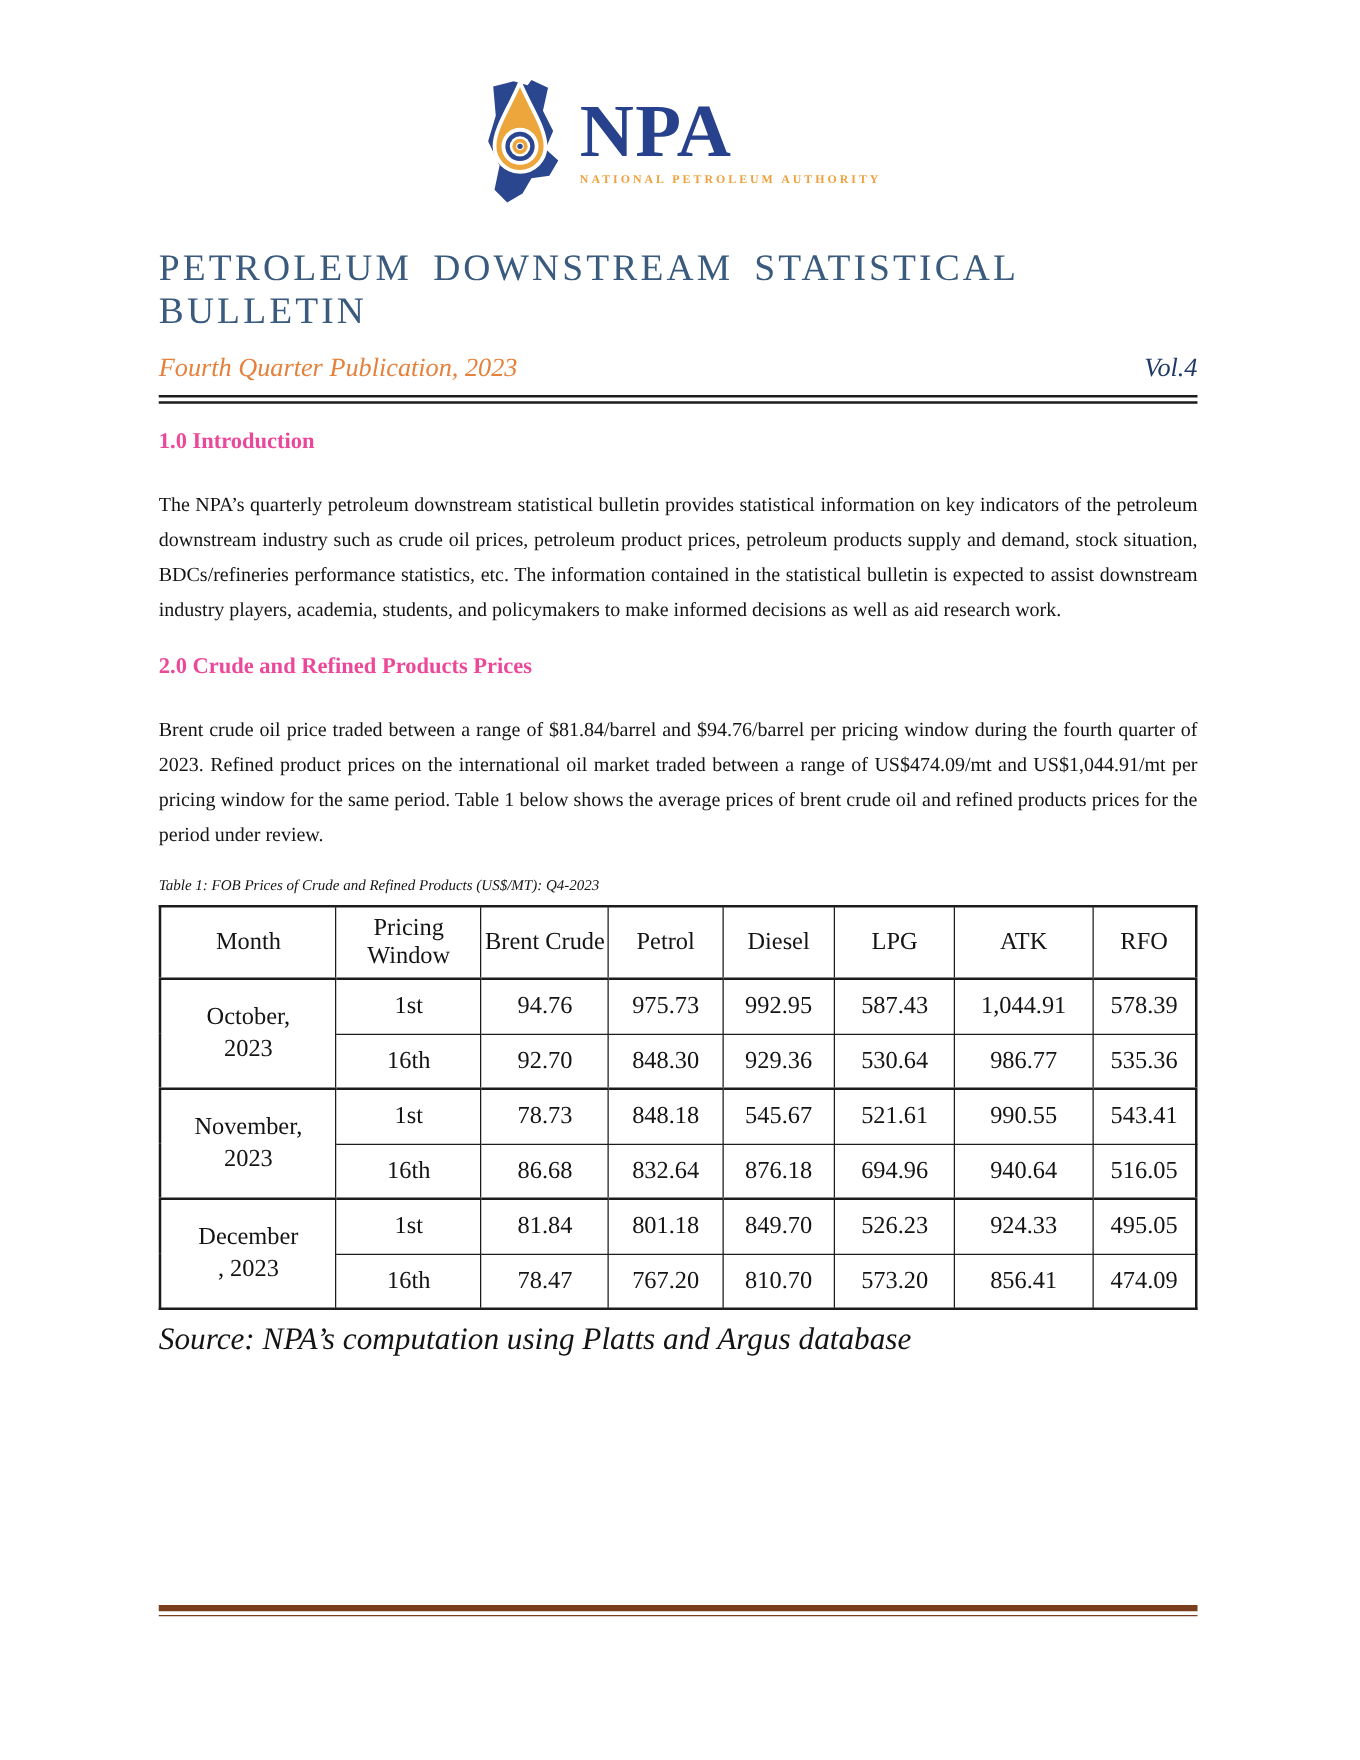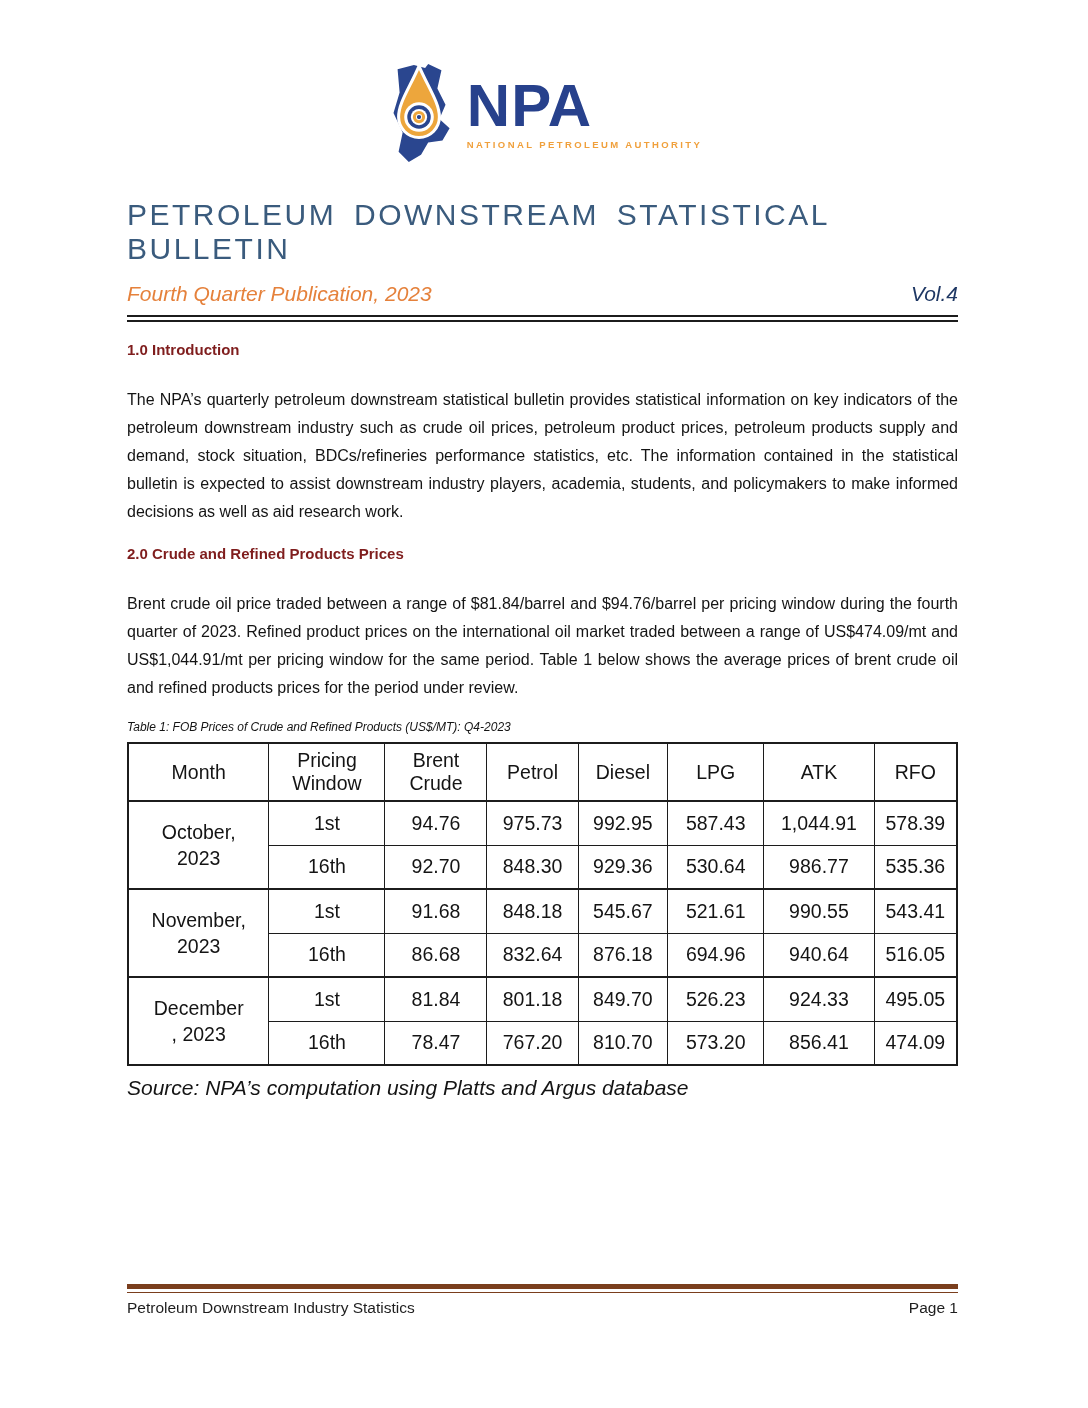--- a/index.html
+++ b/index.html
@@ -1,54 +1,54 @@
 <!DOCTYPE html>
 <html><head>
 <meta charset="utf-8">
 <style>
   * { margin:0; padding:0; box-sizing:border-box; }
   html,body { background:#ffffff; }
   .page {
     position:relative;
     width:1088px; height:1408px;
     background:#ffffff;
-    font-family:Liberation Sans, sans-serif;
+    font-family:Liberation Serif, serif;
     color:#141414;
     overflow:hidden;
   }
   .content { padding:60px 130px 0 127px; }
 
   
   .logo-block { display:flex; justify-content:center; align-items:center; gap:12px; height:106px; }
   .logo-mark { width:72px; height:102px; flex:0 0 auto; }
   .logo-text { display:flex; flex-direction:column; align-items:flex-start; }
   .logo-acronym { font-size:60px; font-weight:bold; line-height:0.95; color:#27418C; letter-spacing:1px; }
   .logo-tagline { font-size:9.5px; font-weight:bold; color:#F0A03C; letter-spacing:2.4px; margin-top:5px; white-space:nowrap; }
 
   
   .title { margin-top:32px; font-size:30px; font-weight:400; color:#3A5B7D; letter-spacing:2.5px; word-spacing:7px; }
   .subtitle-row { display:flex; justify-content:space-between; align-items:baseline; margin-top:16px; font-size:21px; font-style:italic; }
   .subtitle { color:#E5813B; }
   .volume { color:#1F3864; }
   .double-rule { margin-top:9px; height:7px; border-top:2.2px solid #1c1c1c; border-bottom:2.2px solid #1c1c1c; }
 
   
-  h2.section { margin-top:19px; font-size:15px; font-weight:bold; color:#7f1d1d; }
+  h2.section { margin-top:19px; font-size:18px; font-weight:bold; color:#ec4899; }
   p.body { margin-top:28px; font-size:16px; line-height:28px; text-align:justify; }
   p.caption { margin-top:18px; font-size:12px; font-style:italic; }
 
   
   table.prices { margin-top:8px; width:100%; border-collapse:collapse; table-layout:fixed; border:2.6px solid #1c1c1c; }
   .prices th, .prices td { border:1.8px solid #1c1c1c; text-align:center; vertical-align:middle; font-weight:400; font-size:19.5px; color:#141414; padding:2px; }
   .prices thead th { height:58px; border-bottom:2.6px solid #1c1c1c; }
   .prices td { height:44px; }
   .prices tr.group-top td { border-top:2.6px solid #1c1c1c; }
   .prices td.month { white-space:pre-line; line-height:26px; }
 
-  p.source { margin-top:10px; font-size:21px; font-style:italic; }
+  p.source { margin-top:10px; font-size:25px; font-style:italic; }
 
   
   .footer { position:absolute; left:127px; right:130px; top:1284px; }
   .footer-rule { height:9px; border-top:5px solid #7A3E1D; border-bottom:1.6px solid #7A3E1D; }
   .footer-row { display:flex; justify-content:space-between; margin-top:6px; font-size:15.5px; color:#1e1e1e; }
 </style>
 </head>
 <body>
 
 <div class="page">
@@ -130,21 +130,21 @@
           <td>848.30</td>
           <td>929.36</td>
           <td>530.64</td>
           <td>986.77</td>
           <td>535.36</td>
         </tr>
         <tr class="group-top">
           <td class="month" rowspan="2">November,
 2023</td>
           <td>1st</td>
-          <td>91.68</td>
+          <td>78.73</td>
           <td>848.18</td>
           <td>545.67</td>
           <td>521.61</td>
           <td>990.55</td>
           <td>543.41</td>
         </tr>
         <tr>
           <td>16th</td>
           <td>86.68</td>
           <td>832.64</td>
@@ -173,18 +173,14 @@
           <td>856.41</td>
           <td>474.09</td>
         </tr>
       </tbody>
     </table>
     <p class="source">Source: NPA’s computation using Platts and Argus database</p>
   </div>
 
   <div class="footer">
     <div class="footer-rule"></div>
-    <div class="footer-row">
-      <span>Petroleum Downstream Industry Statistics</span>
-      <span>Page 1</span>
-    </div>
   </div>
 </div>
 
 </body></html>

